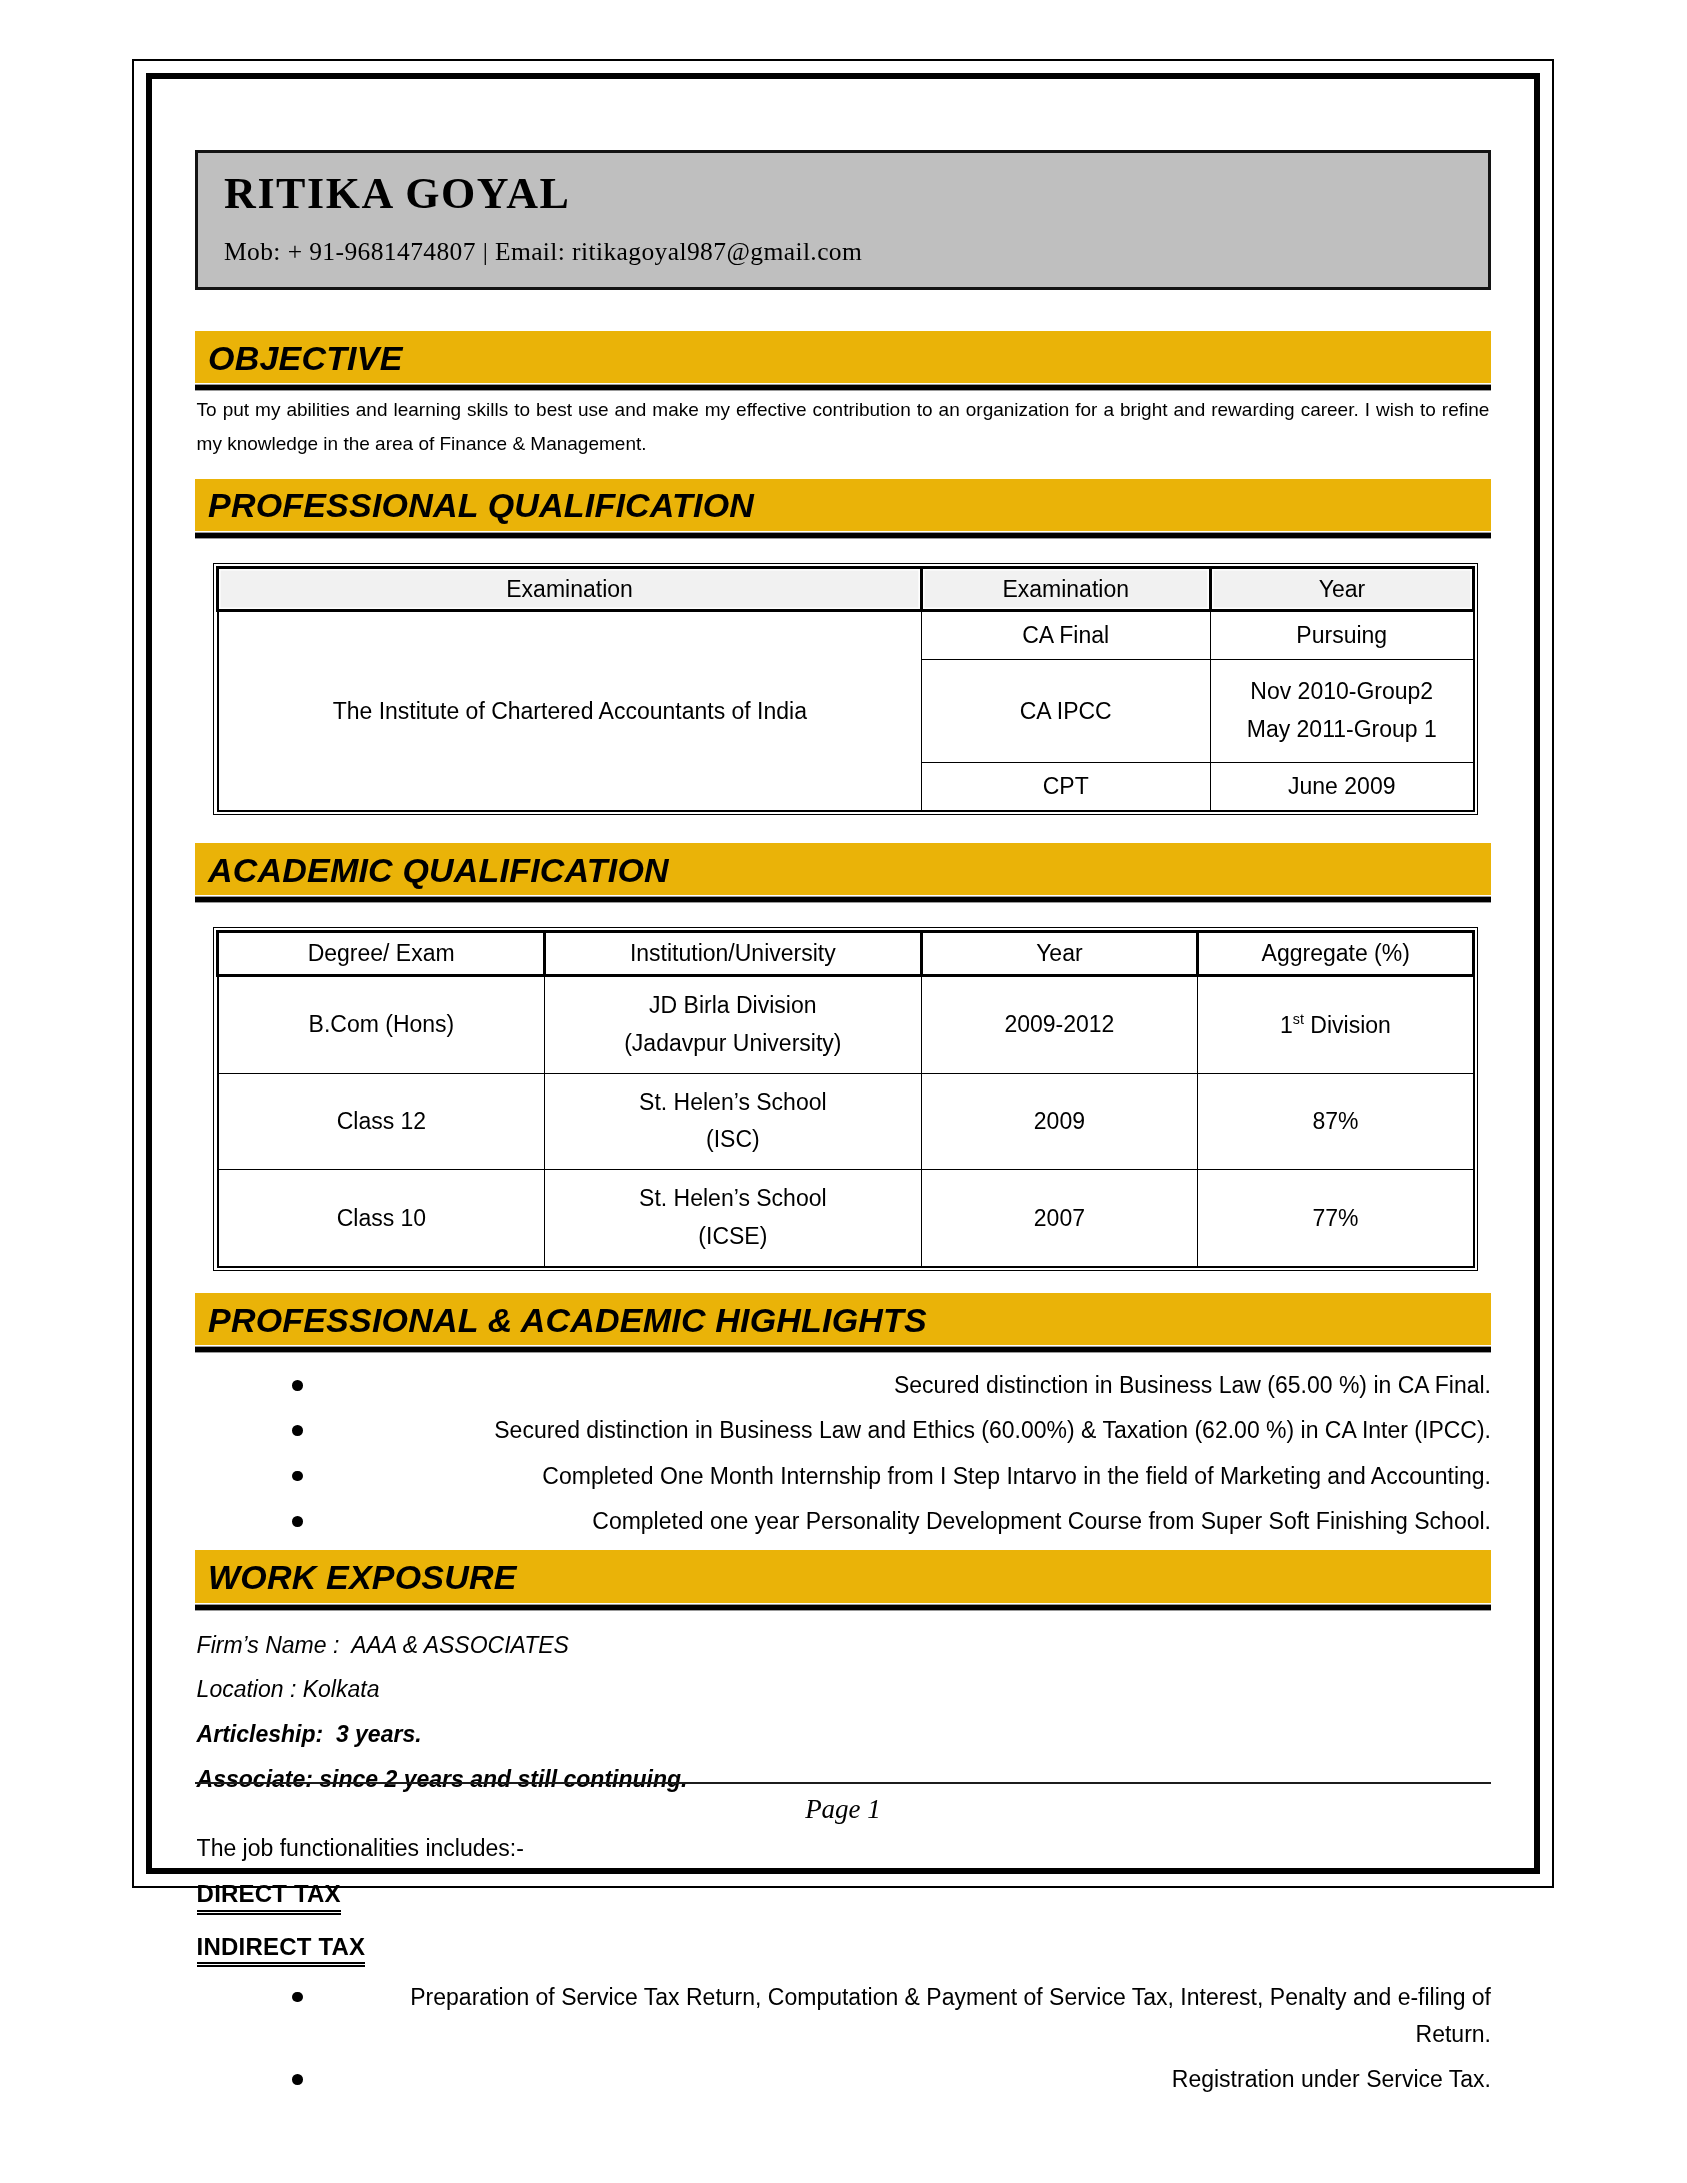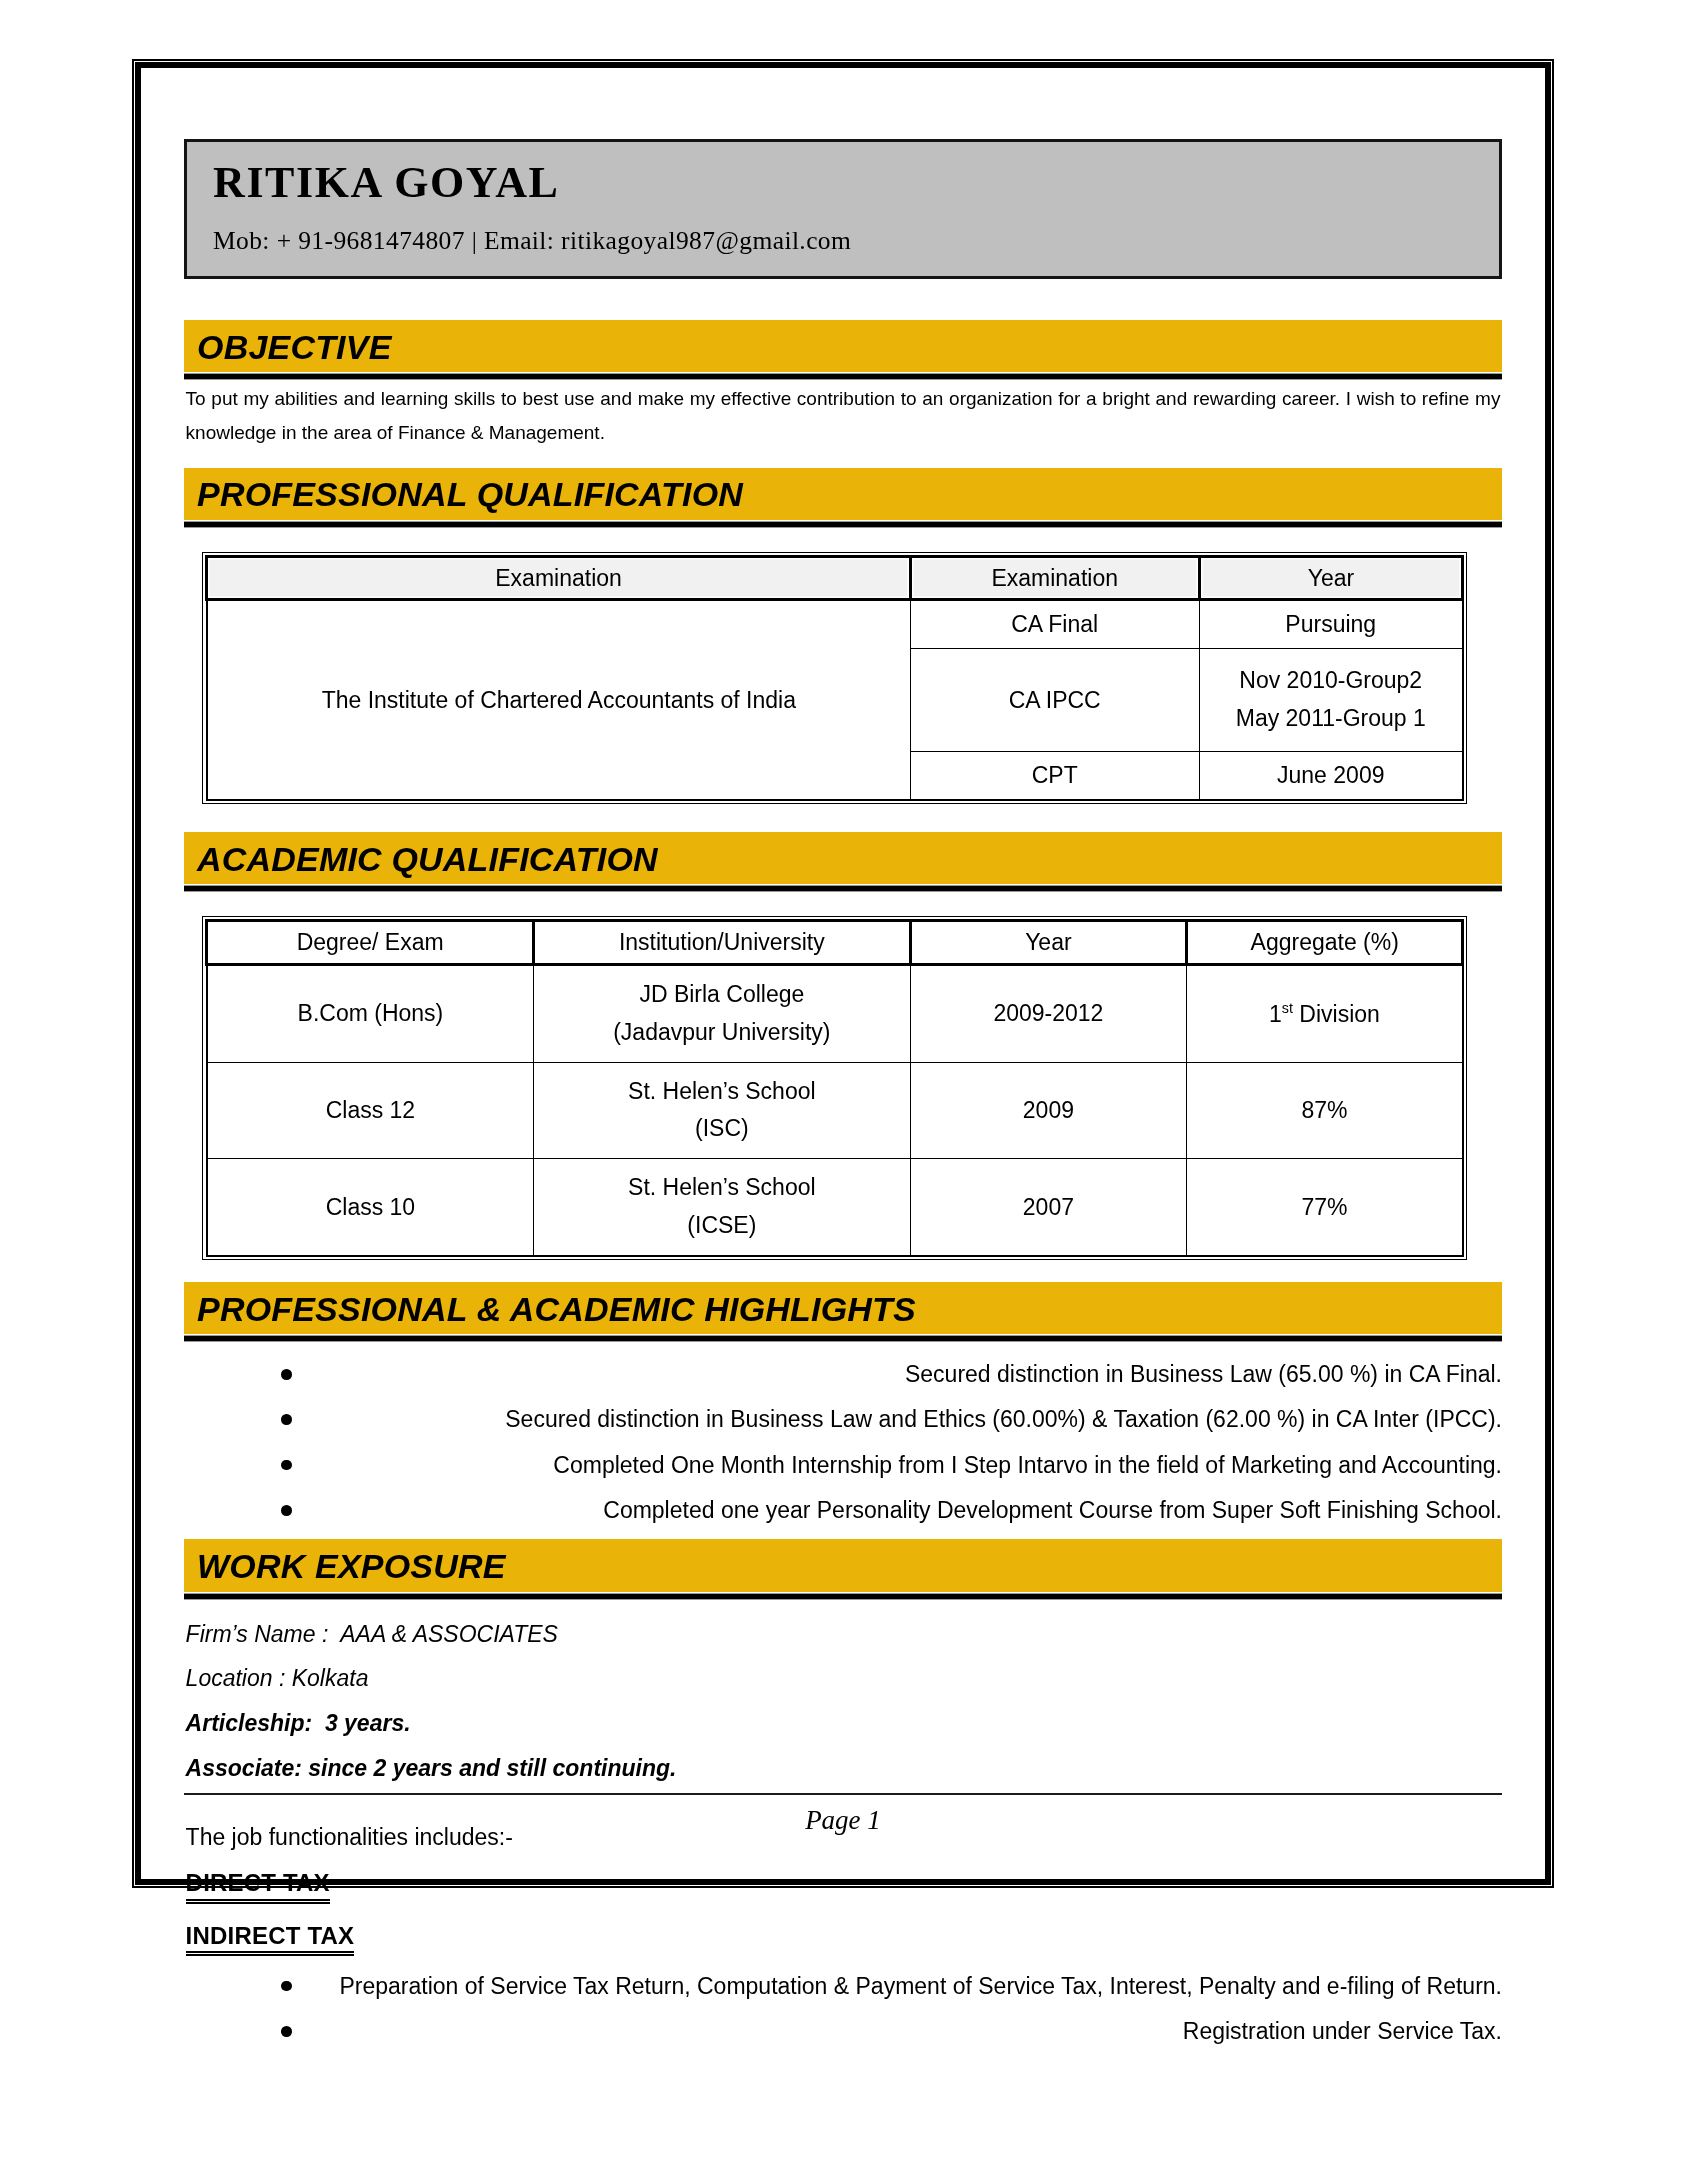--- a/index.html
+++ b/index.html
@@ -11,21 +11,21 @@
     overflow: hidden;
     font-family: "Liberation Sans", sans-serif;
     color: #000000;
   }
   
   .frame-outer {
     position: absolute;
     left: 132px; top: 59px;
     width: 1422px; height: 1829px;
     border: 2.5px solid #000;
-    padding: 1px;
+    padding: 12px;
     box-sizing: border-box;
   }
   .frame-inner {
     border: 6.6px solid #000;
     width: 100%; height: 100%;
     box-sizing: border-box;
     position: relative;
     background: #ffffff;
   }
   .content { padding: 0 43px; }
@@ -240,21 +240,21 @@
                 <th class="c1">Degree/ Exam</th>
                 <th class="c2">Institution/University</th>
                 <th class="c3">Year</th>
                 <th class="c4">Aggregate (%)</th>
               </tr>
             </thead>
             <tbody>
               <tr>
                 <td>B.Com (Hons)</td>
                 <td>
-                  <div class="cell-line">JD Birla College</div>
+                  <div class="cell-line">JD Birla Division</div>
                   <div class="cell-line">(Jadavpur University)</div>
                 </td>
                 <td>2009-2012</td>
                 <td><span>1</span><sup>st</sup><span> Division</span></td>
               </tr>
               <tr>
                 <td>Class 12</td>
                 <td>
                   <div class="cell-line">St. Helen’s School</div>
                   <div class="cell-line">(ISC)</div>

